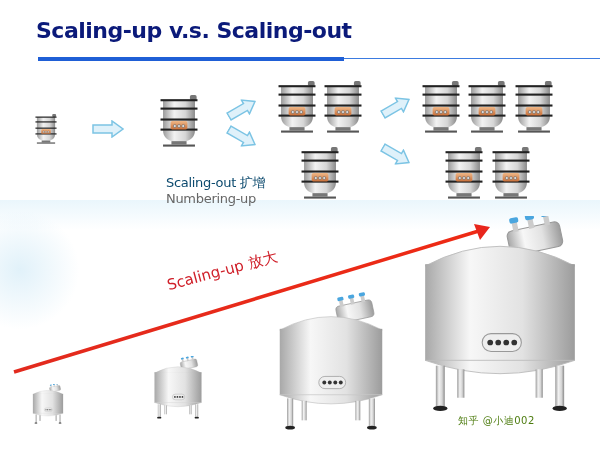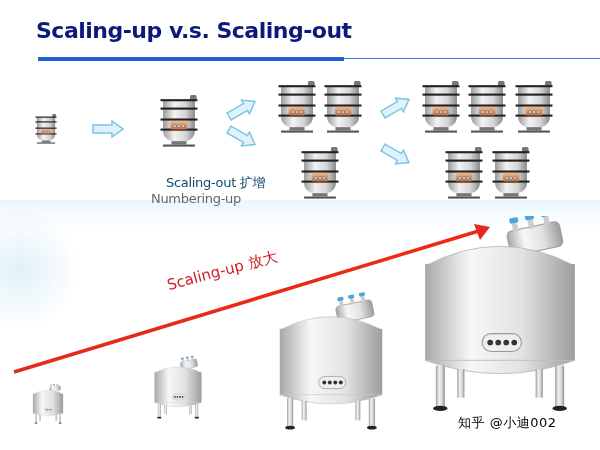--- a/index.html
+++ b/index.html
@@ -6,25 +6,25 @@
   html, body { width:600px; height:450px; overflow:hidden; background:#ffffff; }
   body { position:relative; font-family:"Liberation Sans", "DejaVu Sans", sans-serif; }
 
   .title { position:absolute; left:36px; top:18px; font-family:"DejaVu Sans", sans-serif; font-weight:bold; font-size:22px; letter-spacing:-0.5px; color:#0b1a7a; }
   .title-rule-thick { position:absolute; left:38px; top:57px; width:306px; height:4px; background:#1f5fd6; }
   .title-rule-thin { position:absolute; left:344px; top:58px; width:256px; height:1px; background:#3b7be0; }
 
   .band { position:absolute; left:0; top:200px; width:600px; height:30px; background:linear-gradient(to bottom, rgba(220,240,250,0.6), rgba(255,255,255,0)); }
   .glow { position:absolute; left:-40px; top:210px; width:120px; height:120px; background:radial-gradient(circle, rgba(200,230,245,0.55), rgba(255,255,255,0) 70%); }
   .lbl-out { position:absolute; left:166px; top:174px; font-size:13px; color:#0c4a6e; font-family:"DejaVu Sans", sans-serif; letter-spacing:-0.3px; }
-  .lbl-num { position:absolute; left:151px; top:191px; font-size:13px; color:#666666; font-family:"DejaVu Sans", sans-serif; letter-spacing:-0.3px; }
+  .lbl-num { position:absolute; left:166px; top:191px; font-size:13px; color:#666666; font-family:"DejaVu Sans", sans-serif; letter-spacing:-0.3px; }
 
   .lbl-up { position:absolute; left:170px; top:276px; font-size:15px; color:#d0202a; font-family:"DejaVu Sans", sans-serif; transform:rotate(-15deg); transform-origin:left bottom; white-space:nowrap; }
 
-  .watermark { position:absolute; left:458px; top:414px; font-size:13px; color:#000000; font-family:"DejaVu Sans", sans-serif; letter-spacing:0.5px; }
+  .watermark { position:absolute; left:458px; top:414px; font-size:10px; color:#4d7c0f; font-family:"DejaVu Sans", sans-serif; letter-spacing:0.5px; }
   svg.layer { position:absolute; left:0; top:0; }
 </style>
 </head>
 <body>
 
 <div class="band"></div>
 <div class="glow"></div>
 
 <div class="title">Scaling-up v.s. Scaling-out</div>
 <div class="title-rule-thick"></div>

